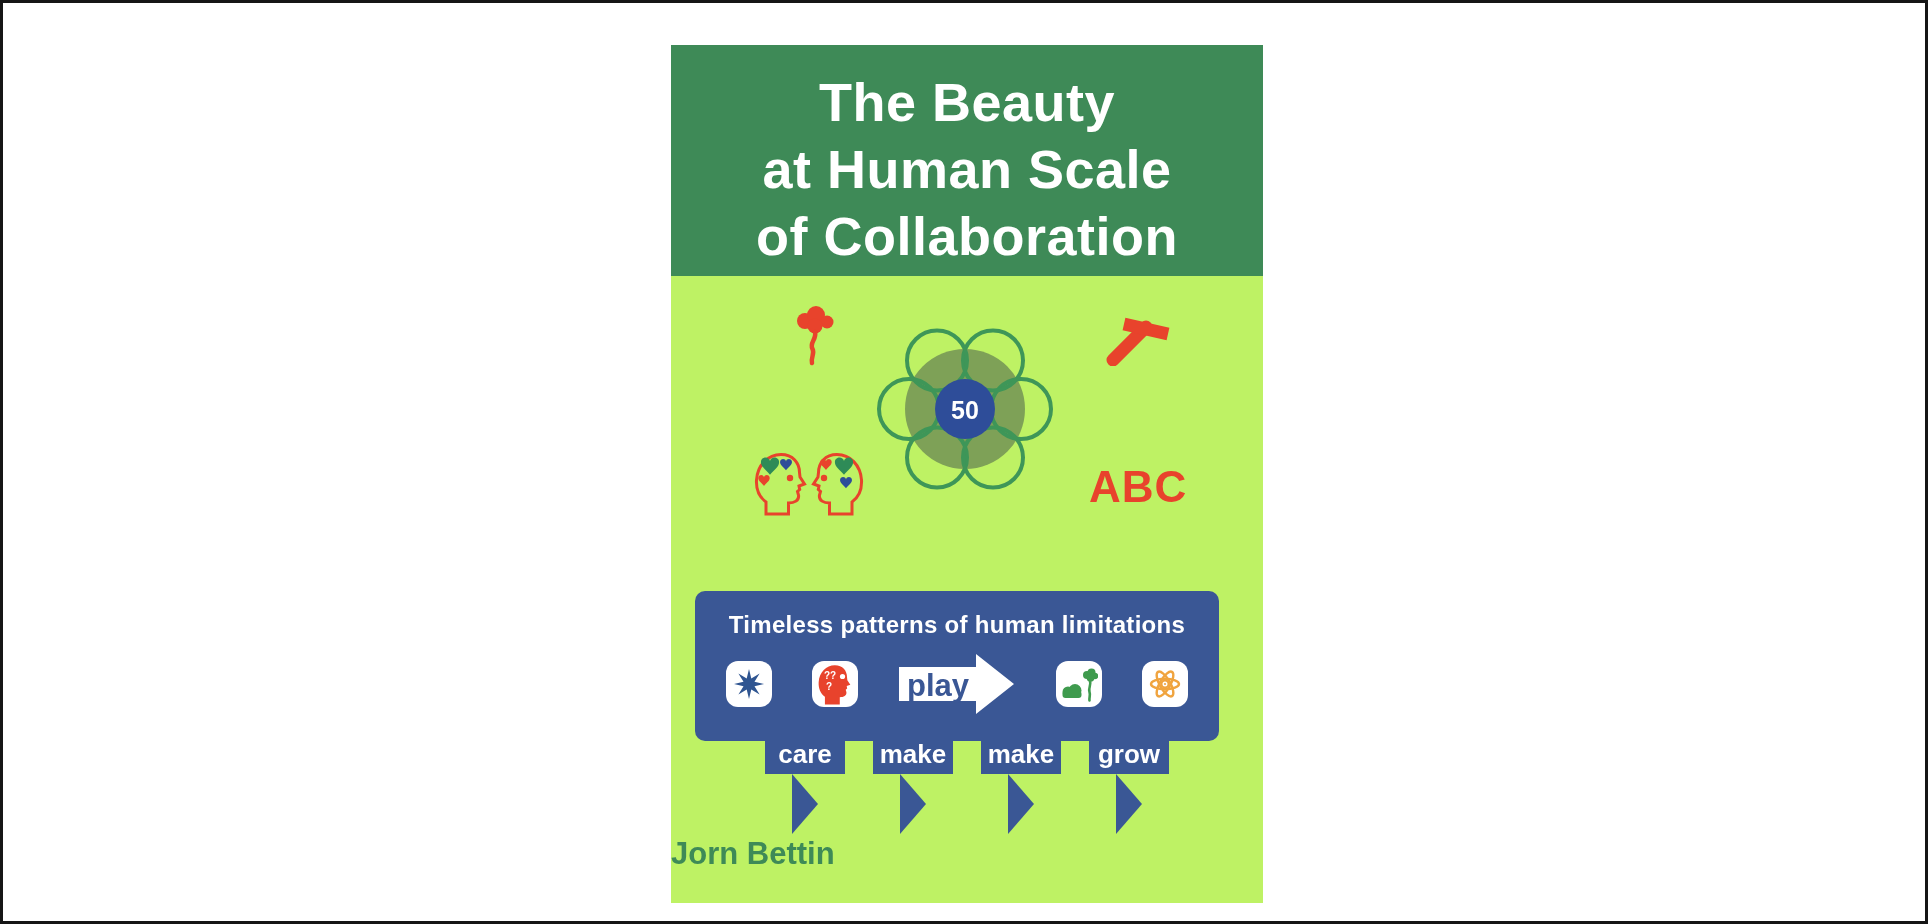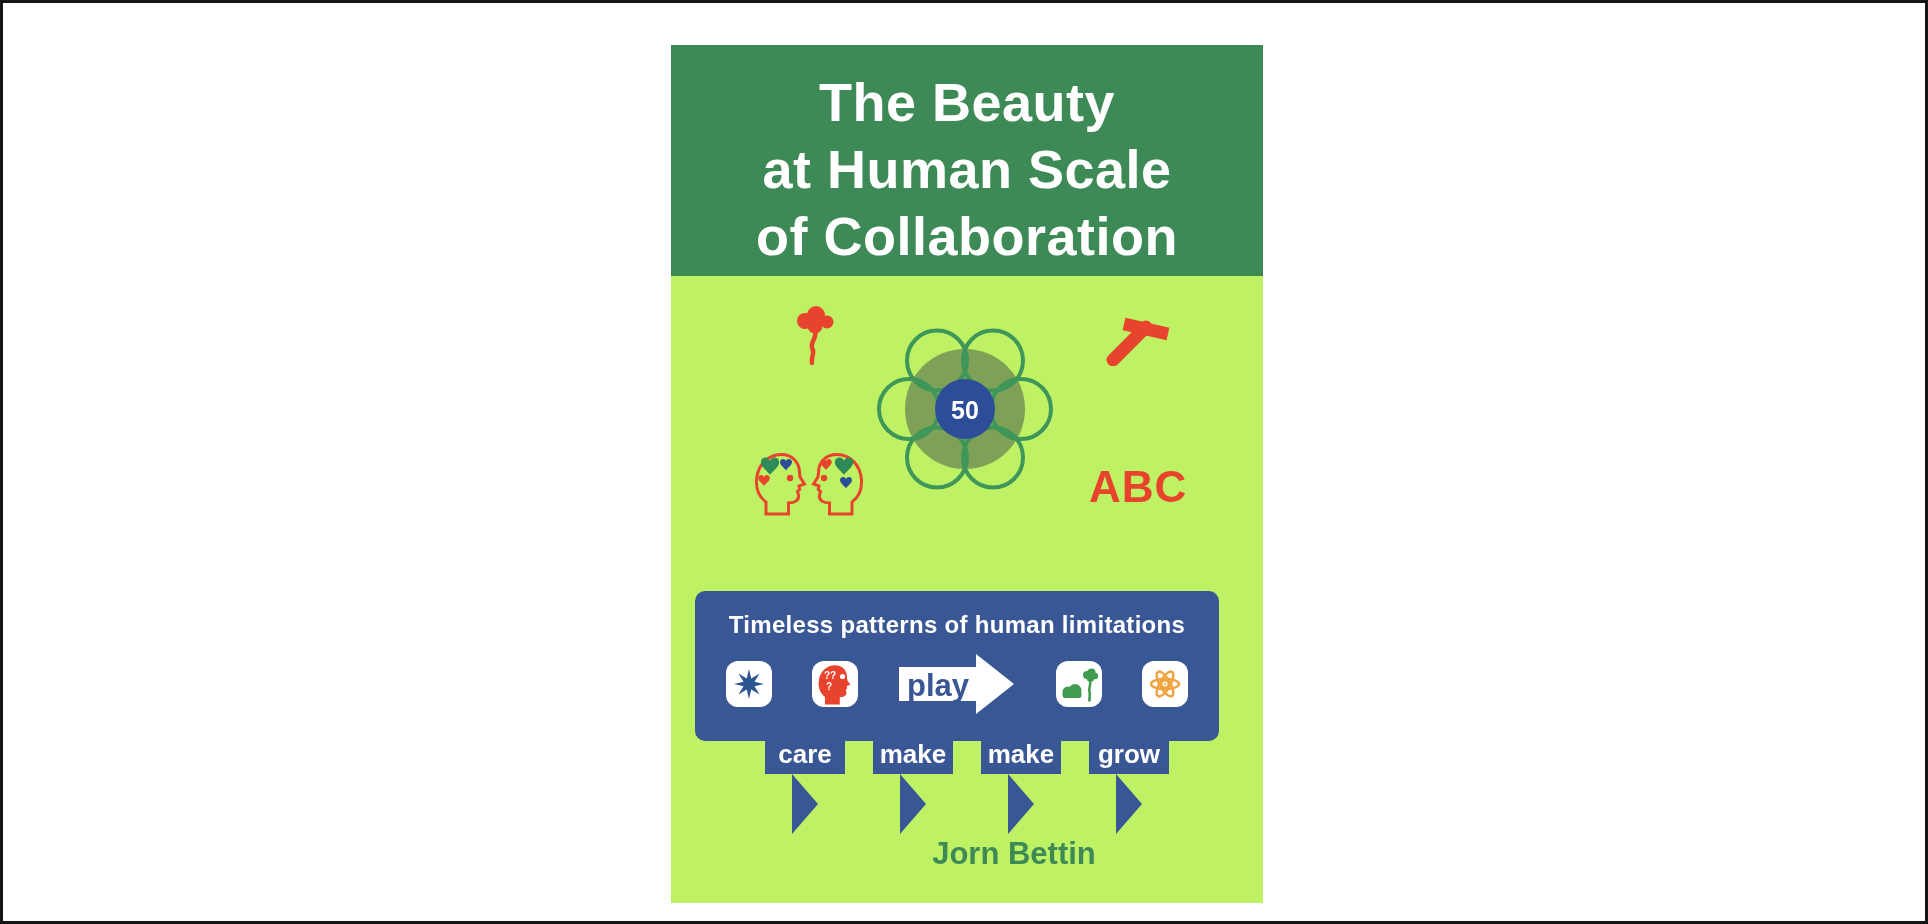--- a/index.html
+++ b/index.html
@@ -11,22 +11,22 @@
   
   .cover-header{height:231px;background:#3E8A57;display:flex;flex-direction:column;
                 align-items:center;justify-content:center;padding-top:17px;box-sizing:border-box;margin-top:21px;}
   .title-line{color:#ffffff;font-weight:bold;font-size:54px;line-height:67px;
               letter-spacing:0.5px;white-space:nowrap;}
   
   .cover-body{position:relative;flex:1;background:#bef264;}
   .abs{position:absolute;}
   
   .abc{left:418px;top:186px;color:#E8432C;font-weight:bold;font-size:44px;letter-spacing:1px;}
-  .author{left:0;top:560px;width:100%;text-align:center;color:#3E8A57;
-          font-weight:bold;font-size:31px;padding-left:47px;}
+  .author{left:0;top:560px;width:100%;color:#3E8A57;
+          font-weight:bold;font-size:31px;}
   
   .banner{left:24px;top:267px;width:524px;height:150px;background:#3A5795;
           border-radius:10px;box-sizing:border-box;margin-top:48px;}
   .banner-heading{margin-top:20px;text-align:center;color:#ffffff;font-weight:bold;
                   font-size:24px;letter-spacing:0.3px;white-space:nowrap;}
   .banner-icons{margin-top:13px;display:flex;justify-content:center;align-items:center;gap:40px;}
   .sq{width:46px;height:46px;background:#ffffff;border-radius:12px;
       display:flex;align-items:center;justify-content:center;flex:none;}
   
   .flow-row{left:0;top:458px;width:100%;display:flex;justify-content:center;

